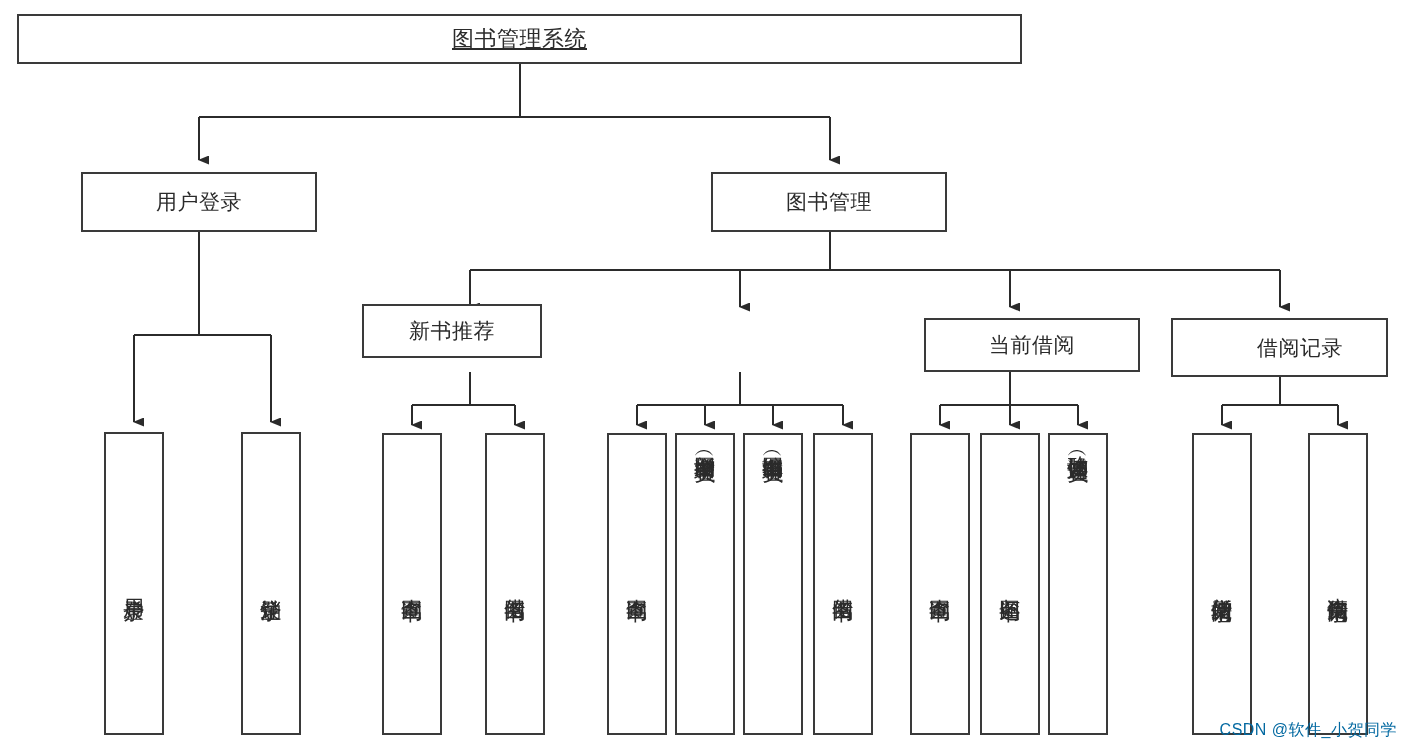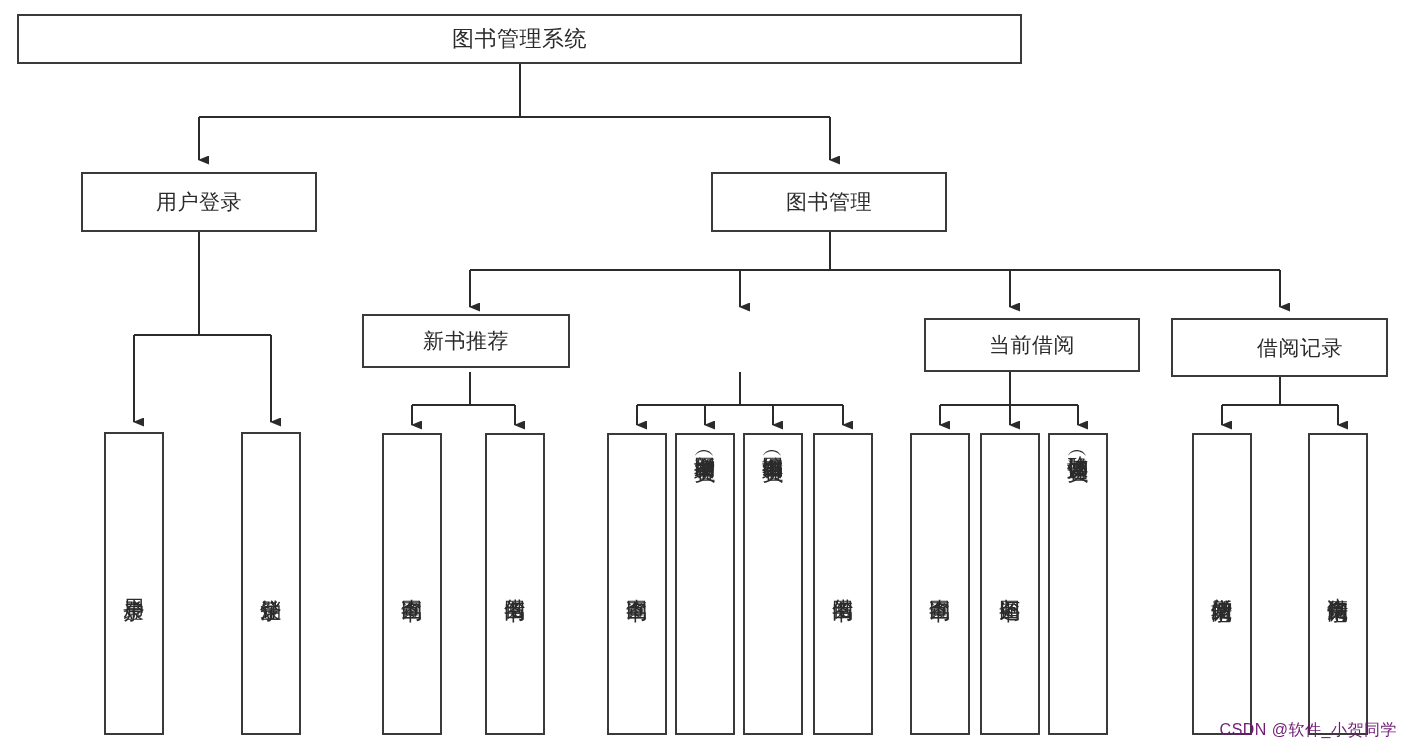--- a/index.html
+++ b/index.html
@@ -68,21 +68,21 @@
   .leaf-text-wrap.top-align {
     align-items: flex-start;
     padding-top: 4px;
     box-sizing: border-box;
   }
   #watermark {
     position: absolute;
     right: 8px;
     bottom: 6px;
     font-size: 16px;
-    color: #701a75;
+    color: #0369a1;
     white-space: nowrap;
     letter-spacing: 0.5px;
     pointer-events: none;
   }
 </style>
 </head>
 <body>
 
 <div id="diagram-root">
 
@@ -132,33 +132,33 @@
       <line x1="1010" y1="405" x2="1010" y2="425" marker-end="url(#arrowhead)"></line>
       <line x1="1078" y1="405" x2="1078" y2="425" marker-end="url(#arrowhead)"></line>
 
       <line x1="1280" y1="372" x2="1280" y2="405"></line>
       <line x1="1222" y1="405" x2="1338" y2="405"></line>
       <line x1="1222" y1="405" x2="1222" y2="425" marker-end="url(#arrowhead)"></line>
       <line x1="1338" y1="405" x2="1338" y2="425" marker-end="url(#arrowhead)"></line>
     </g>
   </svg>
 
-  <div class="node-box root" style="left:17px; top:14px; width:1005px; height:50px;">
+  <div class="node-box root" style="left:17px; top:14px; width:1005px; height:50px;text-decoration:underline;">
     <span class="node-label-h">图书管理系统</span>
   </div>
 
   <div class="node-box" style="left:81px; top:172px; width:236px; height:60px;">
     <span class="node-label-h">用户登录</span>
   </div>
 
   <div class="node-box" style="left:711px; top:172px; width:236px; height:60px;">
     <span class="node-label-h">图书管理</span>
   </div>
 
-  <div class="node-box" style="left:362px; top:314px; width:208px; height:54px;">
+  <div class="node-box" style="left:362px; top:304px; width:180px; height:54px;">
     <span class="node-label-h">新书推荐</span>
   </div>
 
 
   <div class="node-box" style="left:924px; top:318px; width:216px; height:54px;">
     <span class="node-label-h">当前借阅</span>
   </div>
 
   <div class="node-box" style="left:1171px; top:318px; width:217px; height:59px;padding-left:41px;">
     <span class="node-label-h">借阅记录</span>

